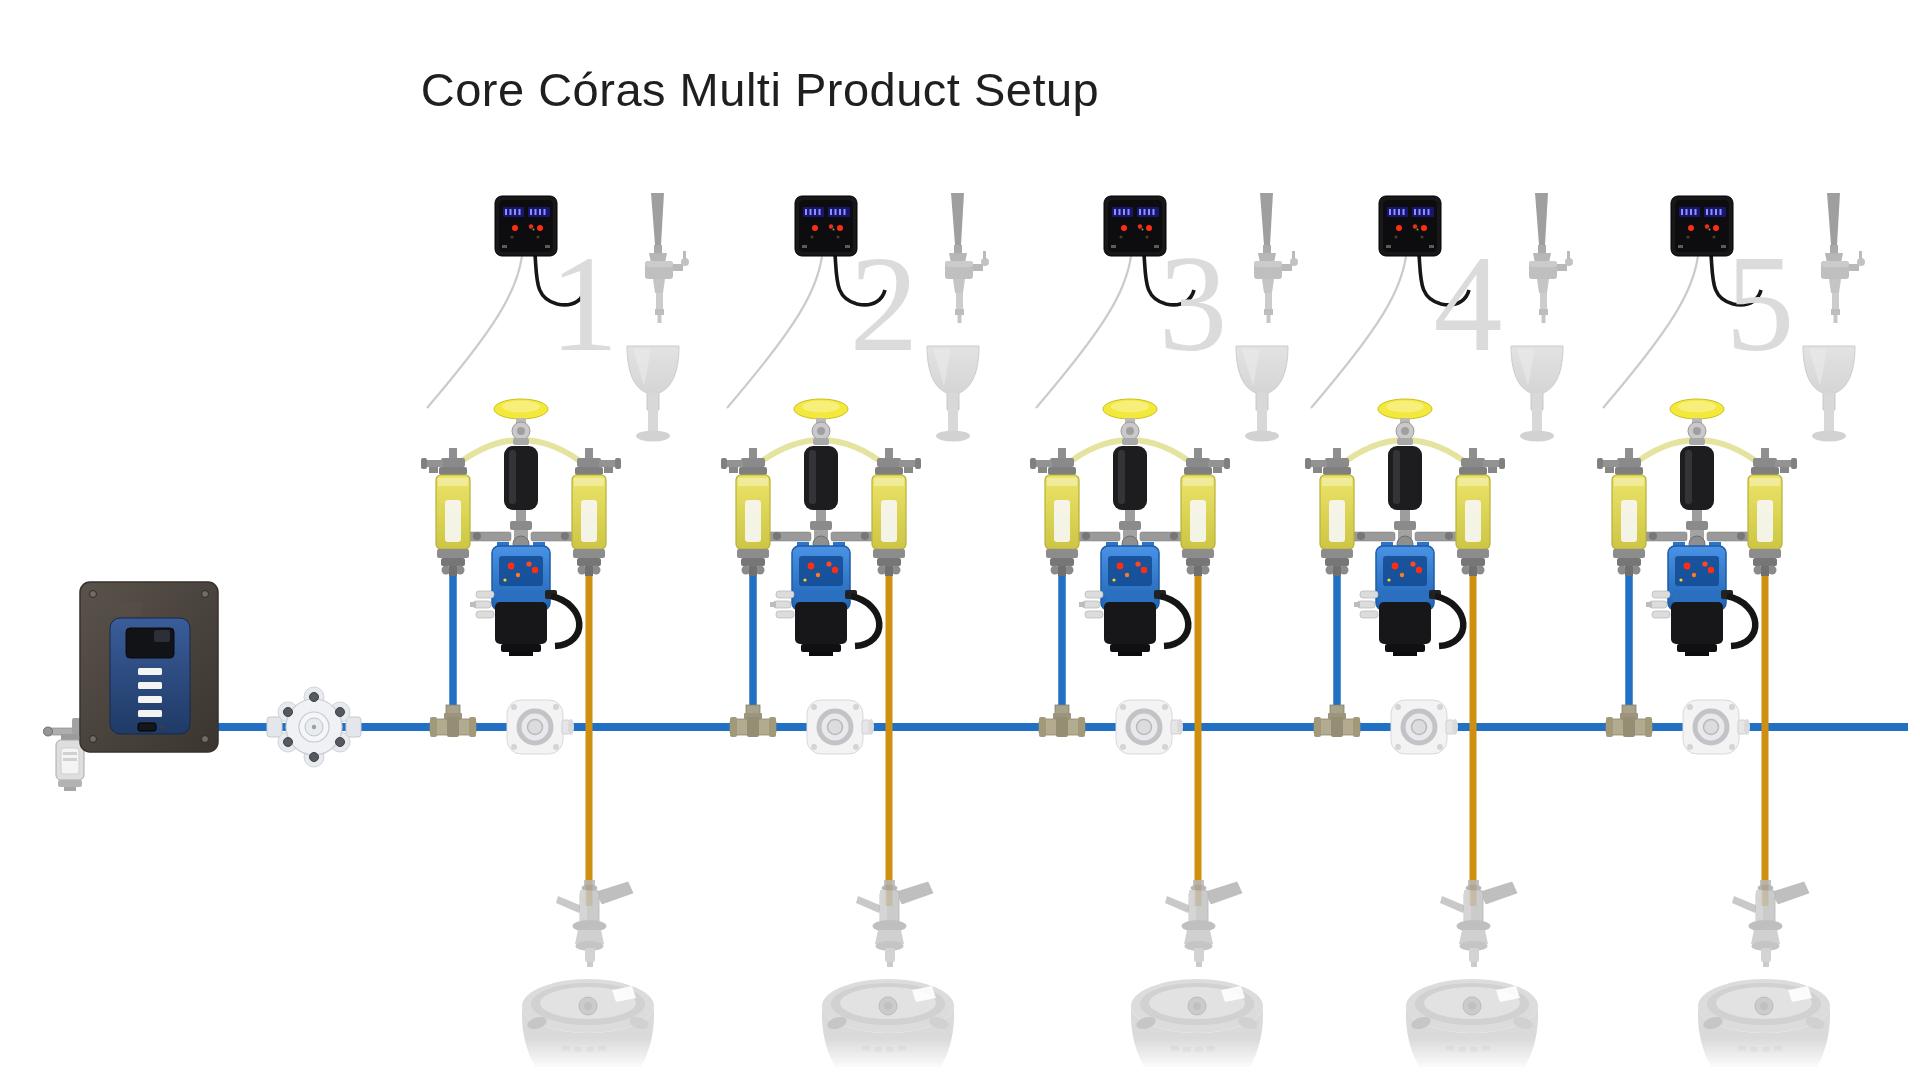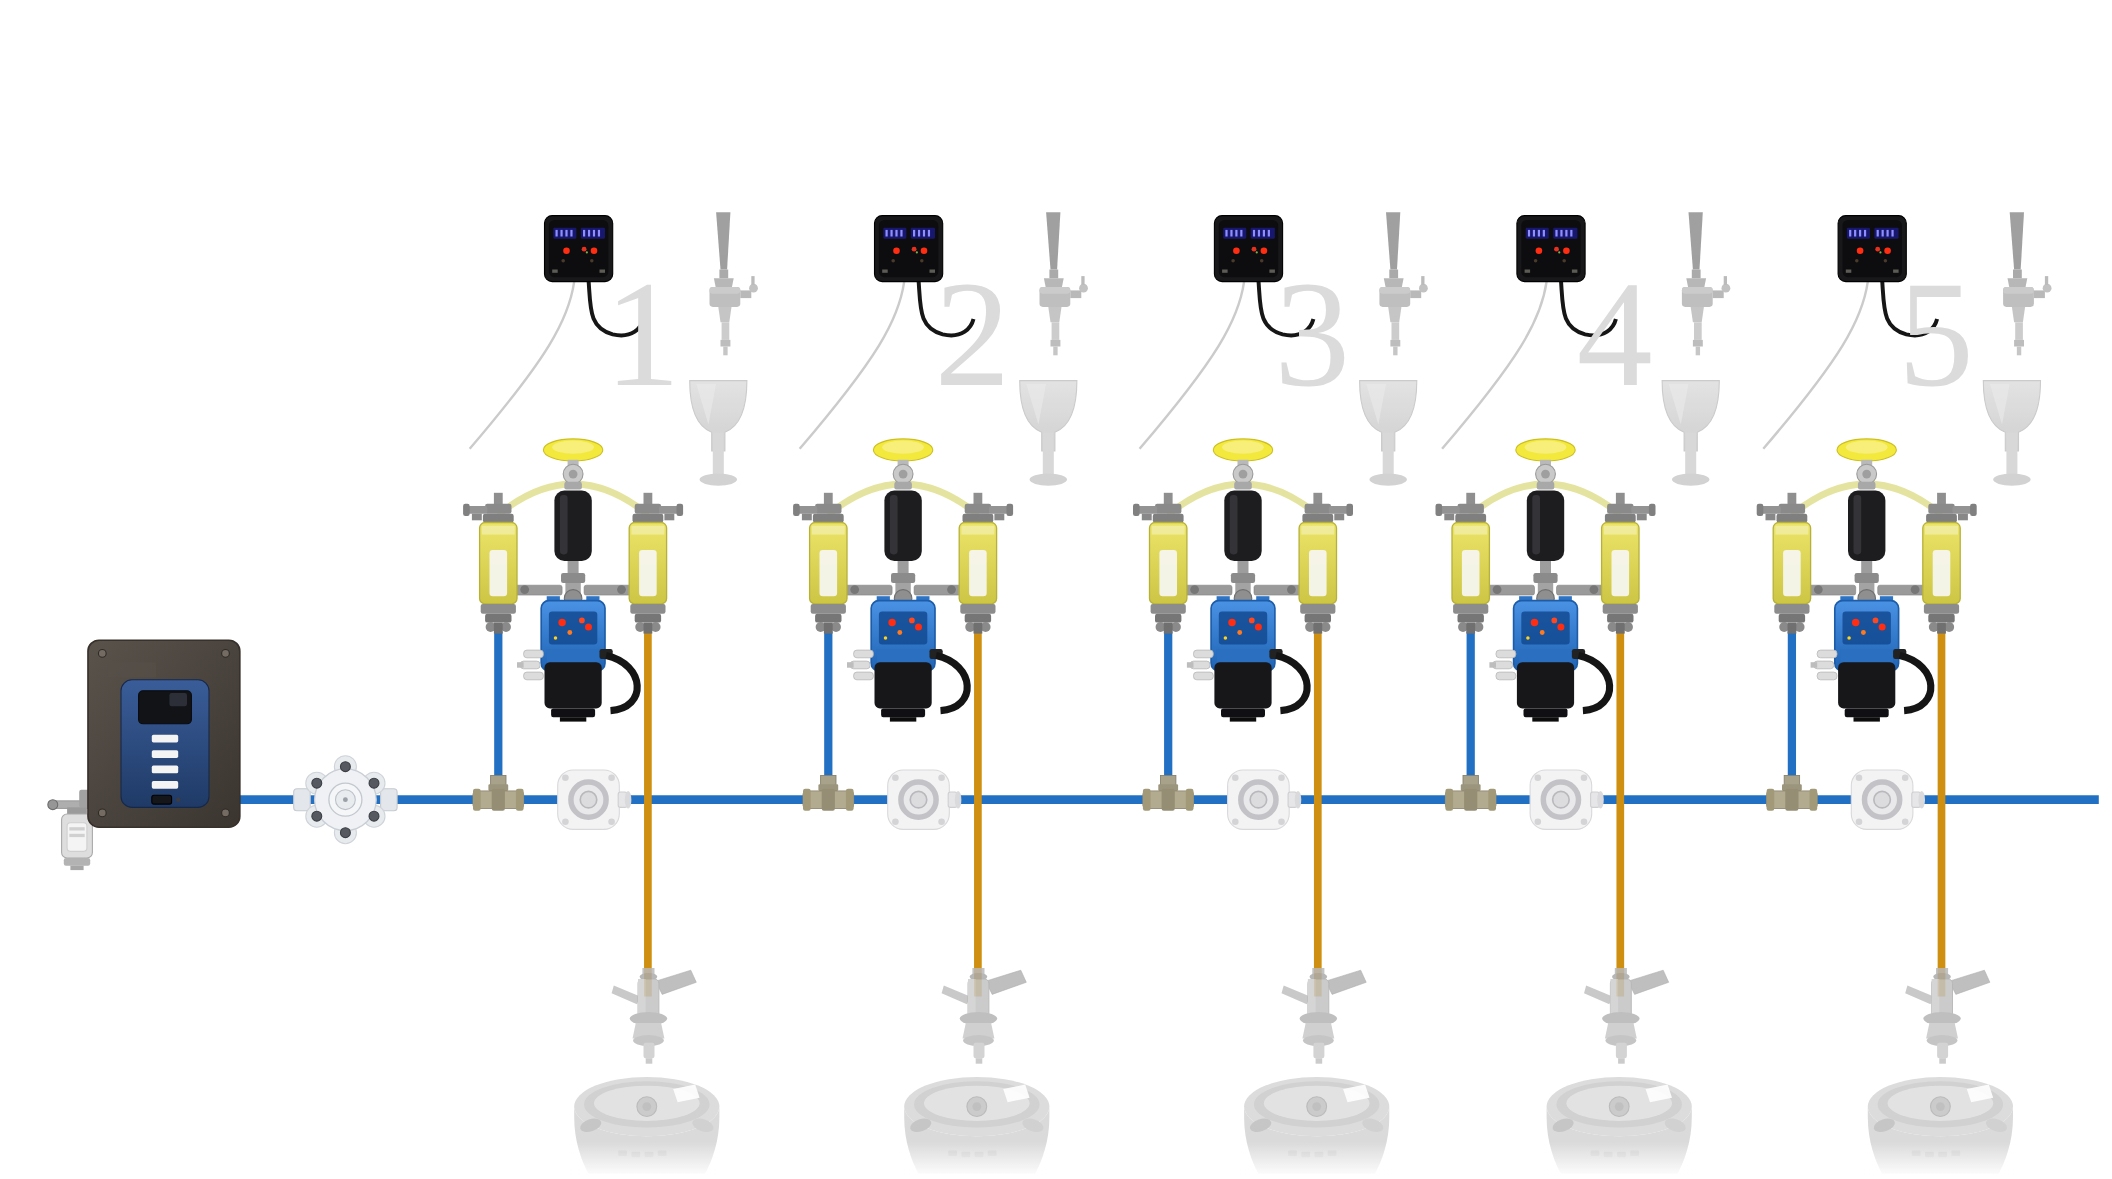--- a/index.html
+++ b/index.html
@@ -13,20 +13,21 @@
   .tube-blue{stroke:#2270c4;stroke-width:7.5;}
   .tube-orange{stroke:#cf8f10;stroke-width:7;}
   .station-number{font-family:"Liberation Serif",serif;font-size:138px;fill:#dbdbdb;
                   text-anchor:middle;}
   .faded{opacity:.85;}
 </style>
 </head>
 <body>
 
 <div class="canvas">
+  <h1 class="title">Core Córas Multi Product Setup</h1>
 
   <svg class="diagram" width="1920" height="1072" viewBox="0 0 1920 1072">
     <defs>
       <linearGradient id="gradBox" x1="0" y1="0" x2="1" y2="1">
         <stop offset="0" stop-color="#5a534c"></stop>
           <stop offset="1" stop-color="#3b3530"></stop>
       </linearGradient>
       <linearGradient id="gradPanel" x1="0" y1="0" x2="0" y2="1">
         <stop offset="0" stop-color="#3a5d99"></stop>
           <stop offset="1" stop-color="#1f3a66"></stop>

